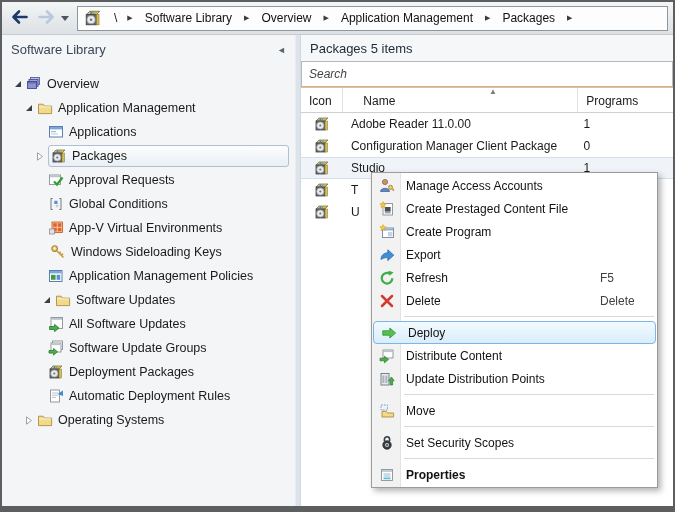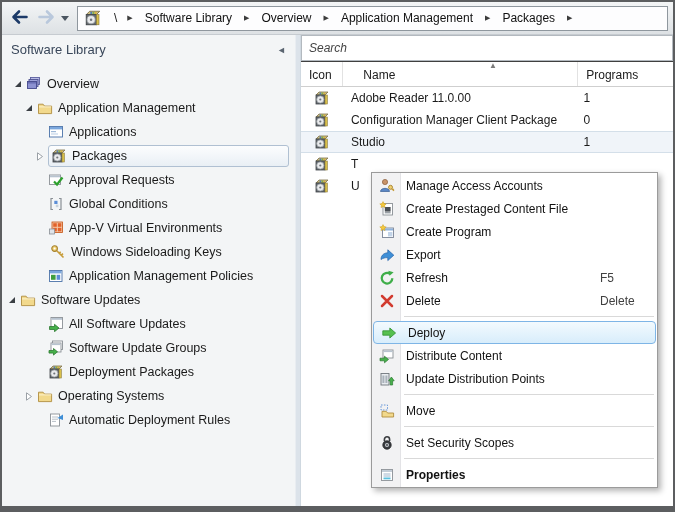--- a/index.html
+++ b/index.html
@@ -47,21 +47,21 @@
   .t-label{ white-space:nowrap; font-size:12.5px; }
   .tree-sel{
     display:flex; align-items:center; flex:1; height:22px; margin-right:6px;
     border:1px solid #b0c0d2; border-radius:3px;
     background:linear-gradient(#fcfdfe,#e9eff5); padding-left:2px;
   }
 
   
   .main{ flex:1; background:#fff; display:flex; flex-direction:column; overflow:hidden; }
   .panel-header{ height:26px; background:#f5f7f8; display:flex; align-items:center; padding:0 9px; font-size:13px; color:#1c2b3a; }
-  .search-row{ height:27px; background:#404040; }
+  .search-row{ height:27px; background:#fdba74; }
   .search-input{
     width:100%; height:26px; border:1px solid #b3b9bf; background:#fff;
     font-family:"Liberation Sans",sans-serif; font-size:12px; font-style:italic;
     color:#333; padding:0 7px; outline:none;
   }
   .search-input::placeholder{ font-style:italic; color:#444; opacity:1; }
 
   .listview{ flex:1; position:relative; overflow:hidden; }
   .lv-header{ height:25px; position:relative; border-bottom:1px solid #cfcfcf; display:flex; }
   .sort-glyph{ position:absolute; left:188px; top:-1px; font-size:8px; color:#7b7b7b; }
@@ -297,21 +297,21 @@
               <svg width="16" height="16" viewBox="0 0 16 16">
             <rect x="1.5" y="2.5" width="12.5" height="11" fill="#fff" stroke="#4a72a8" stroke-width="0.9"></rect>
             <rect x="2" y="3" width="11.5" height="2.4" fill="#7ba7dd"></rect>
             <rect x="3" y="6.8" width="4.6" height="5" fill="#3f9e3f"></rect>
             <rect x="8.6" y="6.8" width="3.6" height="5" fill="#5b8ed6"></rect>
               </svg>
             </span>
           <span class="t-label">Application Management Policies</span>
         </div>
 
-        <div class="tree-row" style="padding-left:2px">
+        <div class="tree-row" style="padding-left:37px">
           <span class="exp">
               <svg width="8" height="8" viewBox="0 0 8 8">
                 <path d="M7 1 V7 H1 Z" fill="#3a3f44"></path>
               </svg>
             </span>
           <span class="t-icon">
               <svg width="16" height="16" viewBox="0 0 16 16">
                 <use href="#folder16"></use>
               </svg>
             </span>
@@ -346,52 +346,53 @@
         <div class="tree-row" style="padding-left:30px">
           <span class="exp"></span>
           <span class="t-icon">
               <svg width="16" height="16" viewBox="0 0 16 16">
                 <use href="#pkg16"></use>
               </svg>
             </span>
           <span class="t-label">Deployment Packages</span>
         </div>
 
+        <div class="tree-row" style="padding-left:30px">
+          <span class="exp"></span>
+          <span class="t-icon">
+              <svg width="16" height="16" viewBox="0 0 16 16">
+            <rect x="2.5" y="2" width="9" height="12" fill="#fff" stroke="#8a9096" stroke-width="0.9"></rect>
+            <path d="M4 5 h6 M4 7.2 h6 M4 9.4 h4" stroke="#b8c0c8" stroke-width="1"></path>
+            <path d="M9.5 6 L15 2.5 L15 8 Z" fill="#3f8fd6"></path>
+              </svg>
+            </span>
+          <span class="t-label">Automatic Deployment Rules</span>
+        </div>
+
         <div class="tree-row" style="padding-left:19px">
           <span class="exp">
               <svg width="8" height="9" viewBox="0 0 8 9">
                 <path d="M1.5 0.8 L6.5 4.5 L1.5 8.2 Z" fill="#fff" stroke="#9aa0a6"></path>
               </svg>
             </span>
           <span class="t-icon">
               <svg width="16" height="16" viewBox="0 0 16 16">
                 <use href="#folder16"></use>
               </svg>
             </span>
           <span class="t-label">Operating Systems</span>
         </div>
 
-        <div class="tree-row" style="padding-left:30px">
-          <span class="exp"></span>
-          <span class="t-icon">
-              <svg width="16" height="16" viewBox="0 0 16 16">
-            <rect x="2.5" y="2" width="9" height="12" fill="#fff" stroke="#8a9096" stroke-width="0.9"></rect>
-            <path d="M4 5 h6 M4 7.2 h6 M4 9.4 h4" stroke="#b8c0c8" stroke-width="1"></path>
-            <path d="M9.5 6 L15 2.5 L15 8 Z" fill="#3f8fd6"></path>
-              </svg>
-            </span>
-          <span class="t-label">Automatic Deployment Rules</span>
-        </div>
-
       </div>
     </div>
 
     <div class="splitter"></div>
 
     <div class="main">
+      <div class="panel-header">Packages 5 items</div>
 
       <div class="search-row">
         <input class="search-input" type="text" placeholder="Search" style="">
       </div>
 
       <div class="listview">
         <div class="lv-header">
           <span class="sort-glyph">▲</span>
           <div class="lv-col col-icon">Icon</div>
           <div class="lv-col col-name">Name</div>

